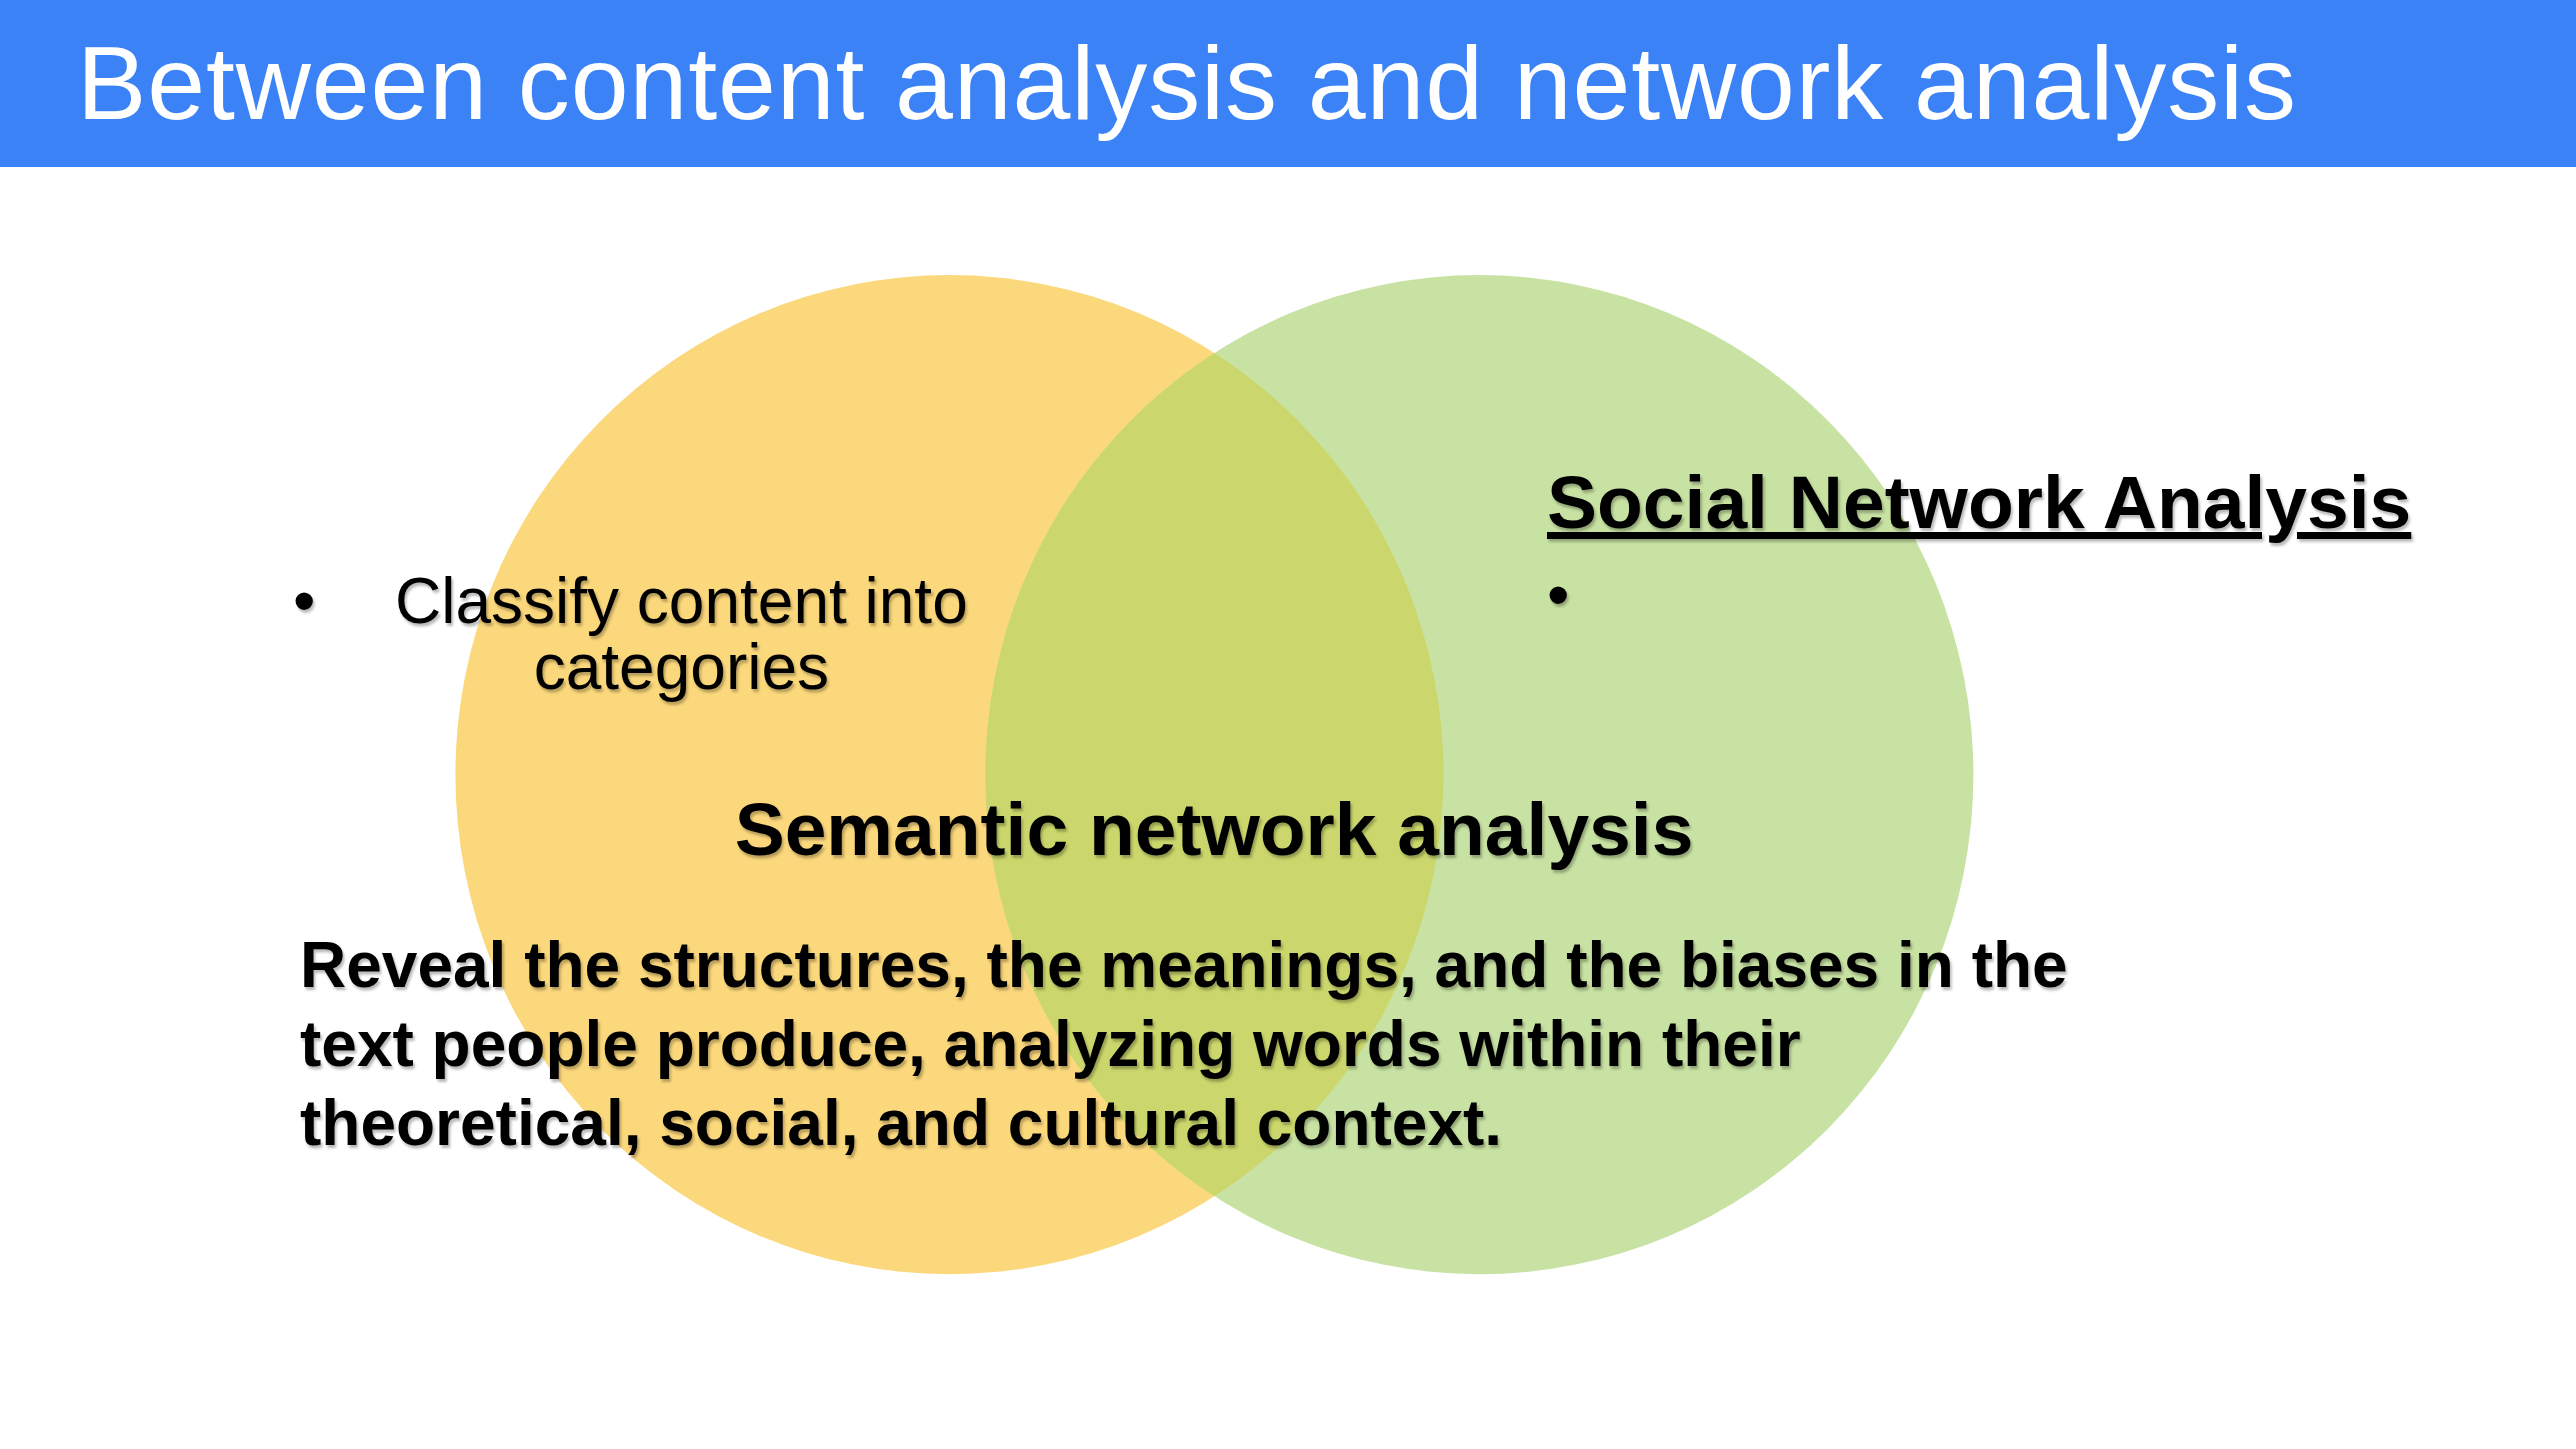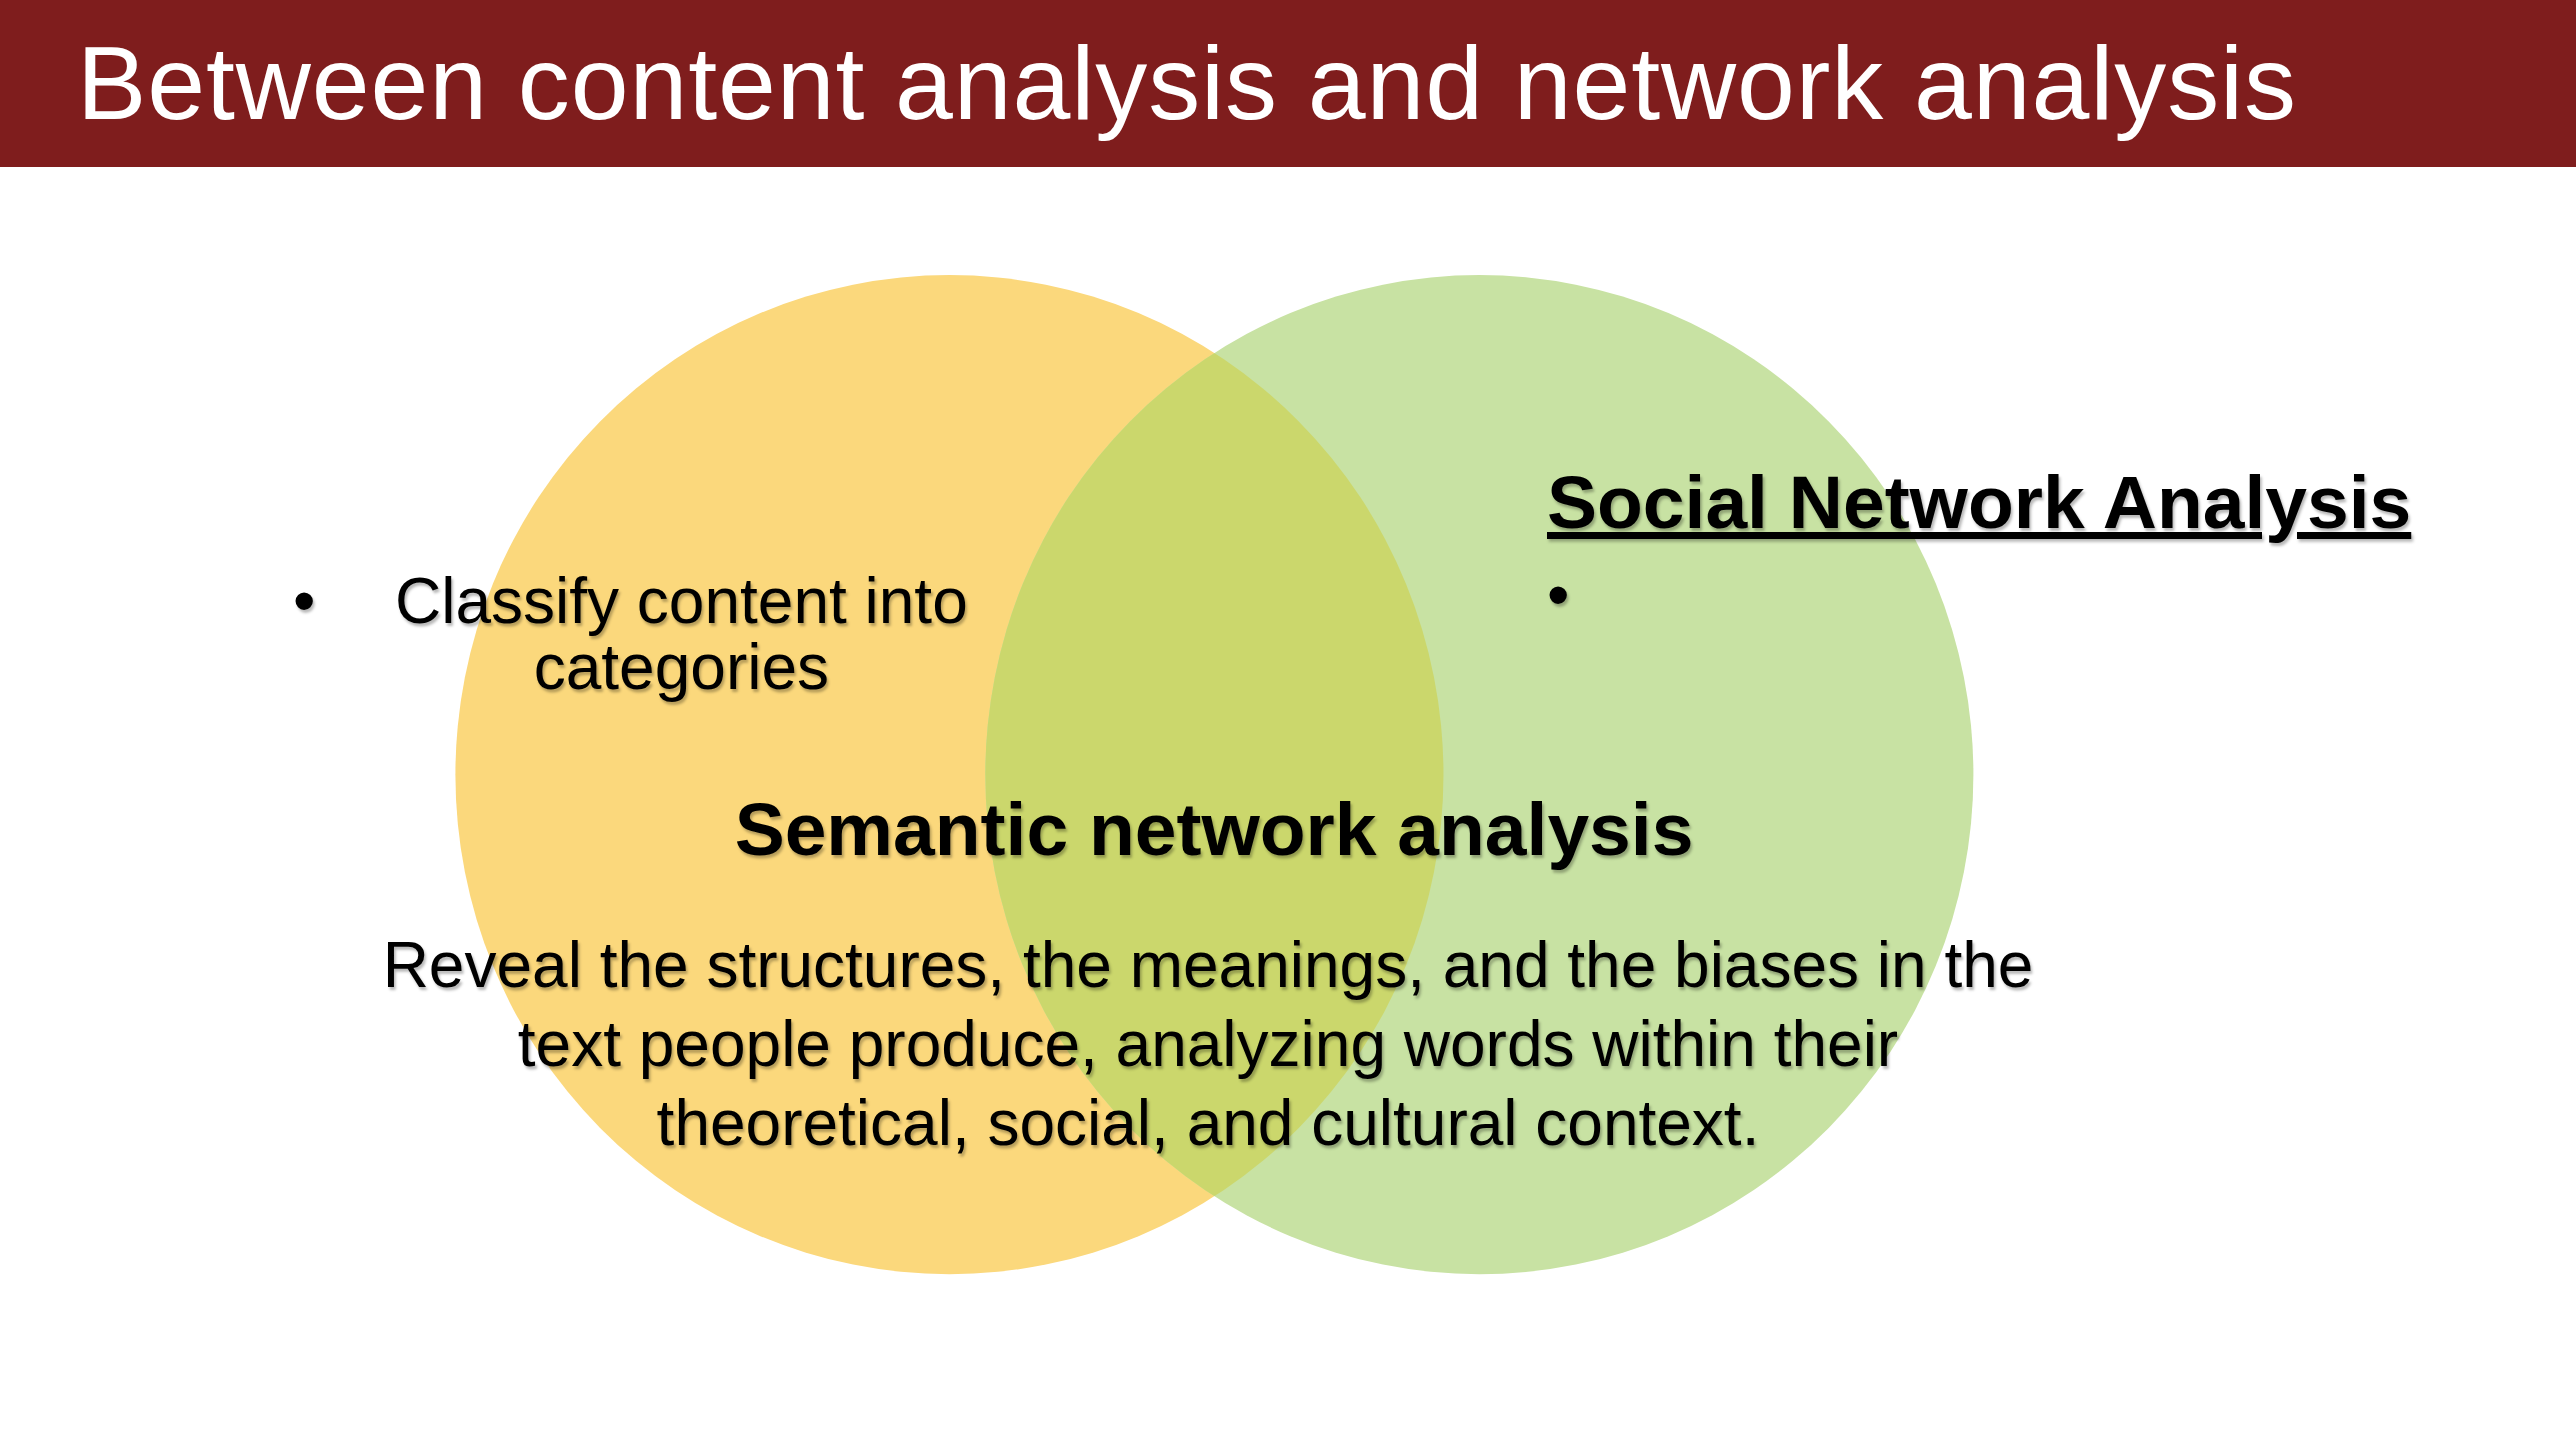--- a/index.html
+++ b/index.html
@@ -66,27 +66,28 @@
   #center-heading {
     left: 386px;
     top: 792px;
     width: 1656px;
     text-align: center;
     font-size: 75px;
     font-weight: bold;
     line-height: 75px;
   }
   #center-description {
-    left: 288px;
+    left: 300px;
     top: 926px;
     width: 1840px;
-    text-align: center;
+    text-align: left;
     font-size: 64px;
     line-height: 79px;
     white-space: pre-line;
+    font-weight: bold;
   }
   #left-heading  { left: 299px;  top: 467px; }
   #left-bullet   { left: 293px;  top: 568px; }
   #right-heading { left: 1547px; top: 465px; text-decoration: underline; }
   #right-bullet  { left: 1547px; top: 562px; }
 </style>
 </head>
 <body>
 
 <div id="slide">
@@ -95,21 +96,21 @@
     <defs>
       <clipPath id="clip-left-ellipse">
         <ellipse cx="1032" cy="842" rx="537" ry="543"></ellipse>
       </clipPath>
     </defs>
     <ellipse cx="1032" cy="842" rx="537" ry="543" fill="#FBD87C"></ellipse>
     <ellipse cx="1608" cy="842" rx="537" ry="543" fill="#C8E2A3"></ellipse>
     <ellipse cx="1608" cy="842" rx="537" ry="543" clip-path="url(#clip-left-ellipse)" fill="#CBD76C"></ellipse>
   </svg>
 
-  <div id="header-bar" style="background-color: #7f1d1d;">
+  <div id="header-bar" style="background-color: #3b82f6;">
     <div id="slide-title">Between content analysis and network analysis</div>
   </div>
 
   <div id="left-bullet" class="venn-text bullet-row">
     <span class="bullet-glyph">•</span>
     <span class="bullet-text">Classify content into
 categories</span>
   </div>
 
   <div id="right-heading" class="venn-text circle-heading">Social Network Analysis</div>

